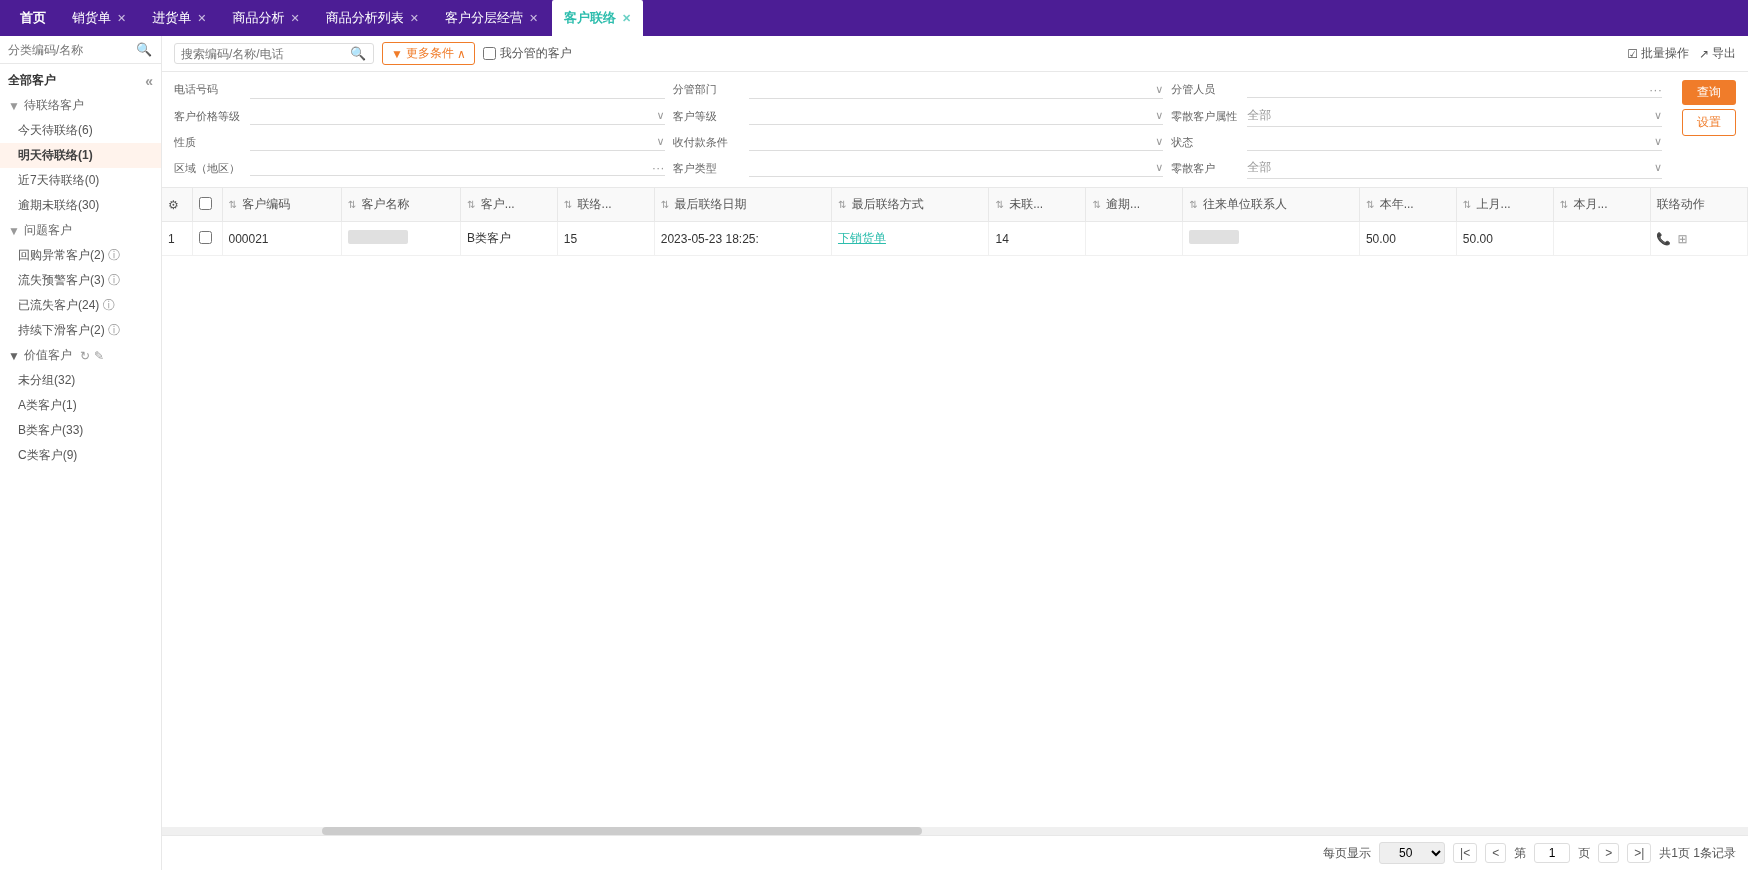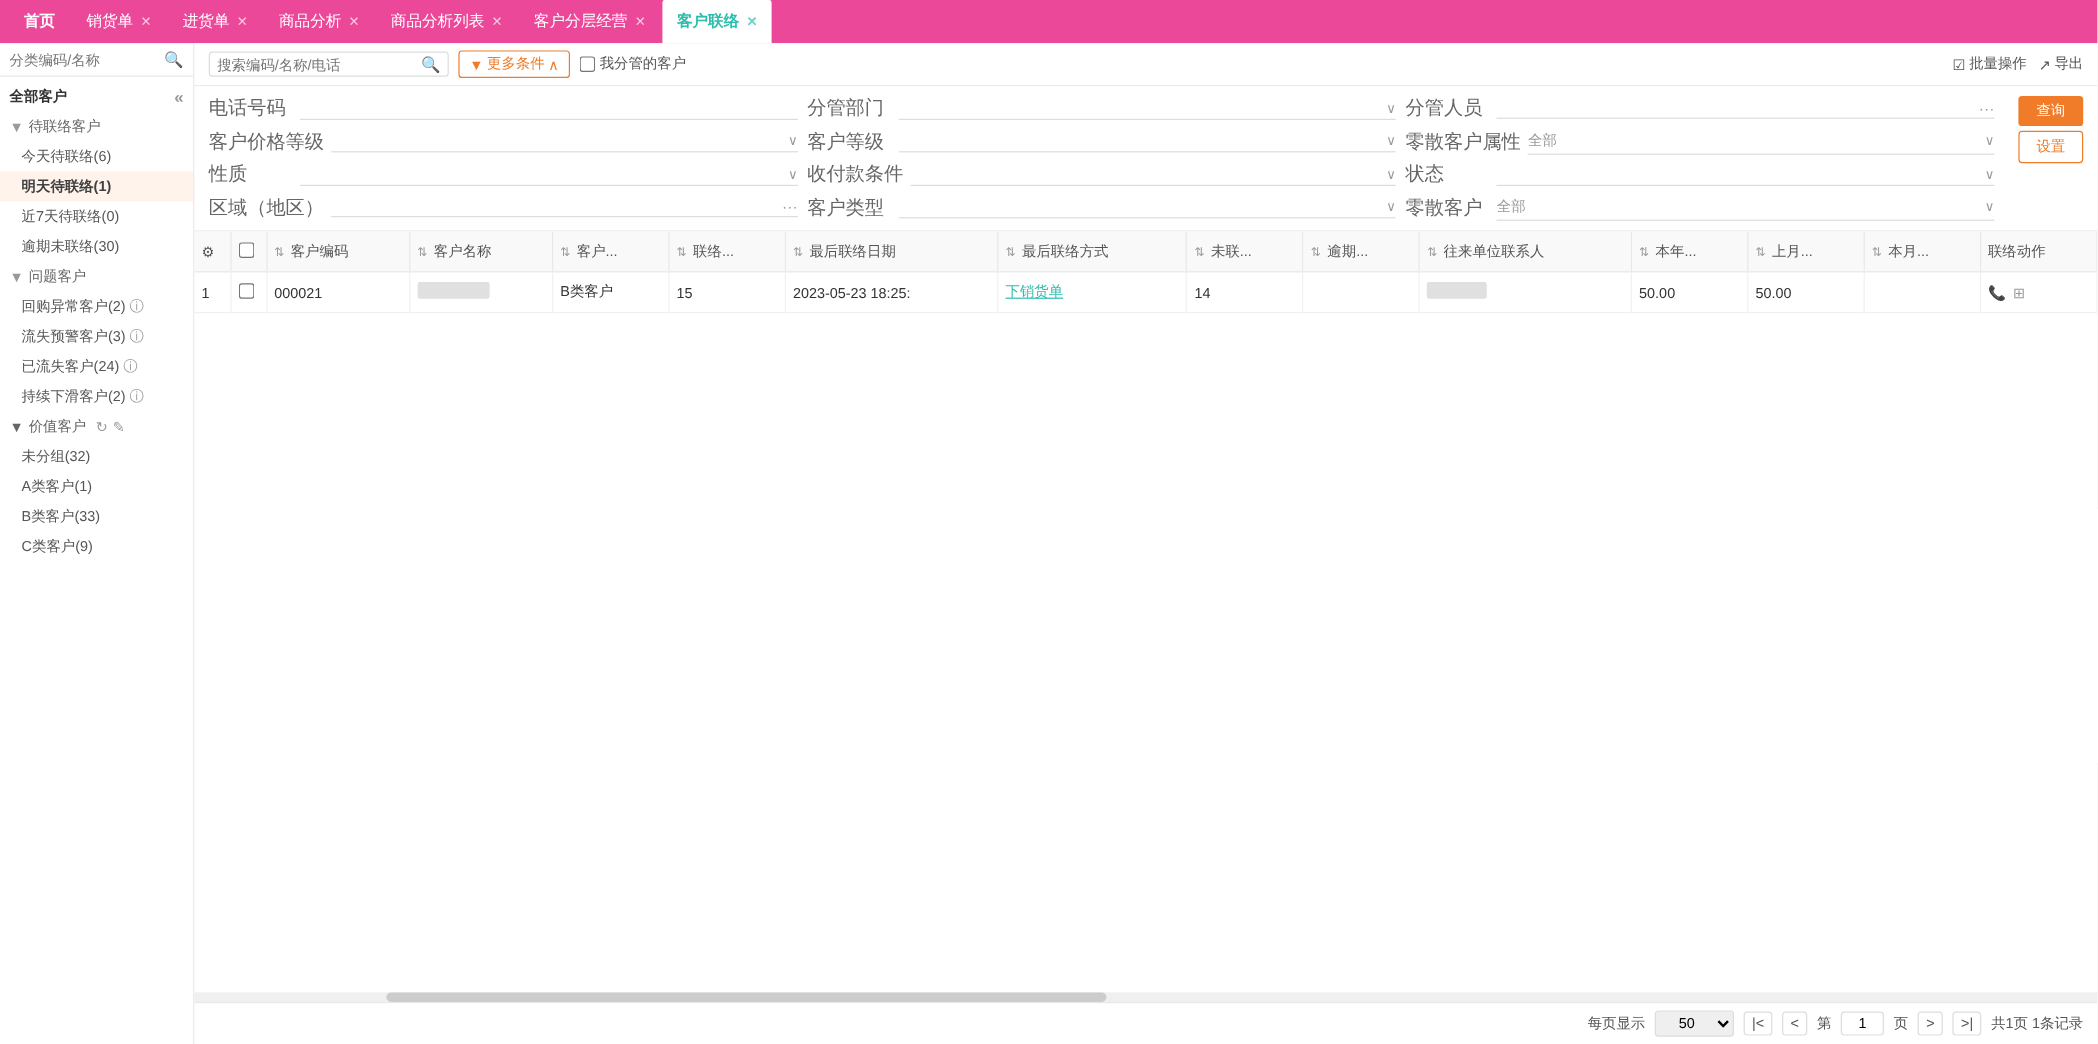--- a/index.html
+++ b/index.html
@@ -1,20 +1,20 @@
 <!DOCTYPE html>
 <html><head>
   <meta charset="utf-8">
   <style>
     * { box-sizing: border-box; margin: 0; padding: 0; }
     body { font-family: 'Microsoft YaHei', Arial, sans-serif; font-size: 12px; background: #f5f5f5; color: #333; }
 
     
     .top-nav {
-      background: #ec4899;
+      background: #4c1d95;
       display: flex;
       align-items: center;
       height: 36px;
       padding: 0 8px;
       gap: 2px;
     }
     .nav-item {
       color: #fff;
       padding: 0 12px;
       height: 36px;
@@ -197,21 +197,21 @@
     }
     .filter-row:last-child { margin-bottom: 0; }
     .filter-field {
       display: flex;
       align-items: center;
       flex: 1;
       gap: 6px;
     }
     .filter-label {
       color: #666;
-      font-size: 16px;
+      font-size: 11px;
       white-space: nowrap;
       min-width: 70px;
     }
     .filter-input {
       border: none;
       border-bottom: 1px solid #ddd;
       outline: none;
       font-size: 12px;
       flex: 1;
       padding: 2px 0;

